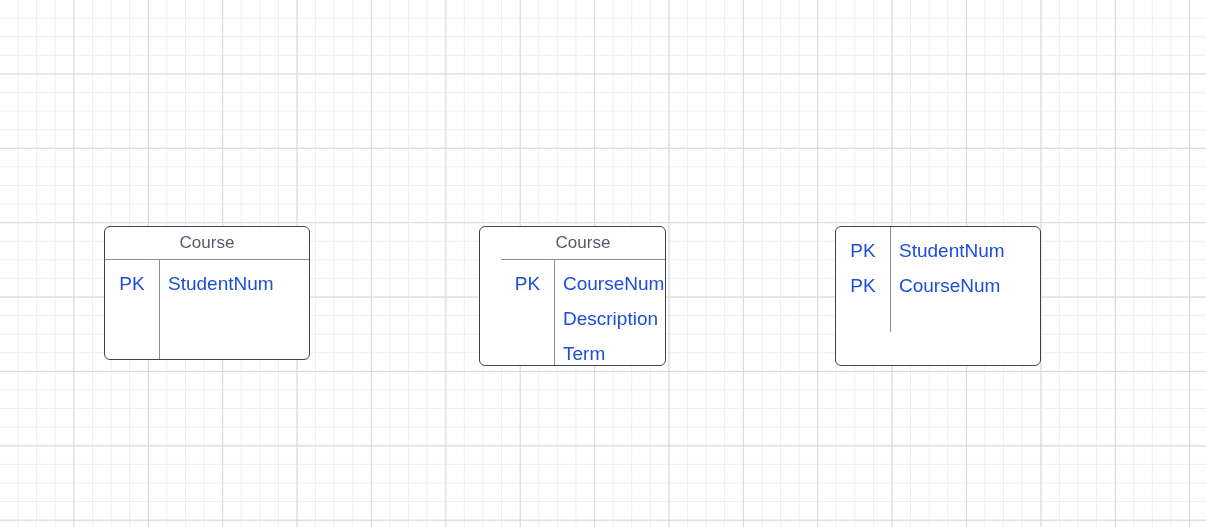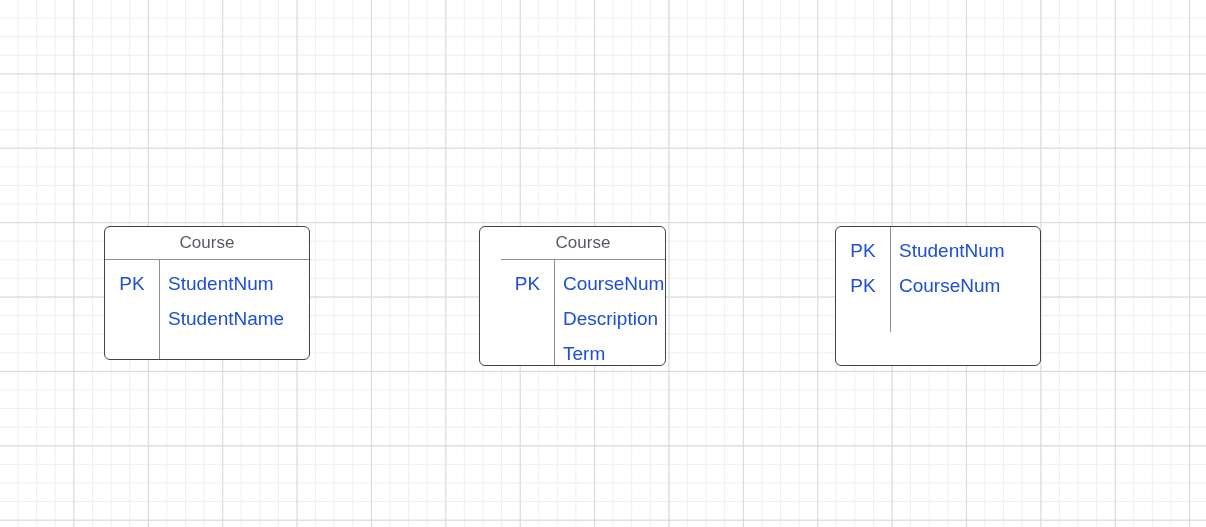--- a/index.html
+++ b/index.html
@@ -91,21 +91,20 @@
 
 <div class="entity" style="left: 104px; top: 226px; width: 206px; height: 134px; border-color: rgb(61, 68, 80); background: rgb(255, 255, 255);">
       <div class="entity-title">Course</div>
       <div class="entity-body">
         <div class="key-col" style="width: 55px;">
           <div class="row-cell">PK</div>
           <div class="row-cell"></div>
         </div>
         <div class="attr-col">
           <div class="row-cell">StudentNum</div>
-          <div class="row-cell">StudentName</div>
         </div>
       </div>
     </div>
     <div class="entity" style="left: 479px; top: 226px; width: 187px; height: 140px; border-color: rgb(61, 68, 80); background: rgb(255, 255, 255); padding-left: 21px;">
       <div class="entity-title">Course</div>
       <div class="entity-body">
         <div class="key-col" style="width: 54px;">
           <div class="row-cell">PK</div>
           <div class="row-cell"></div>
           <div class="row-cell"></div>

